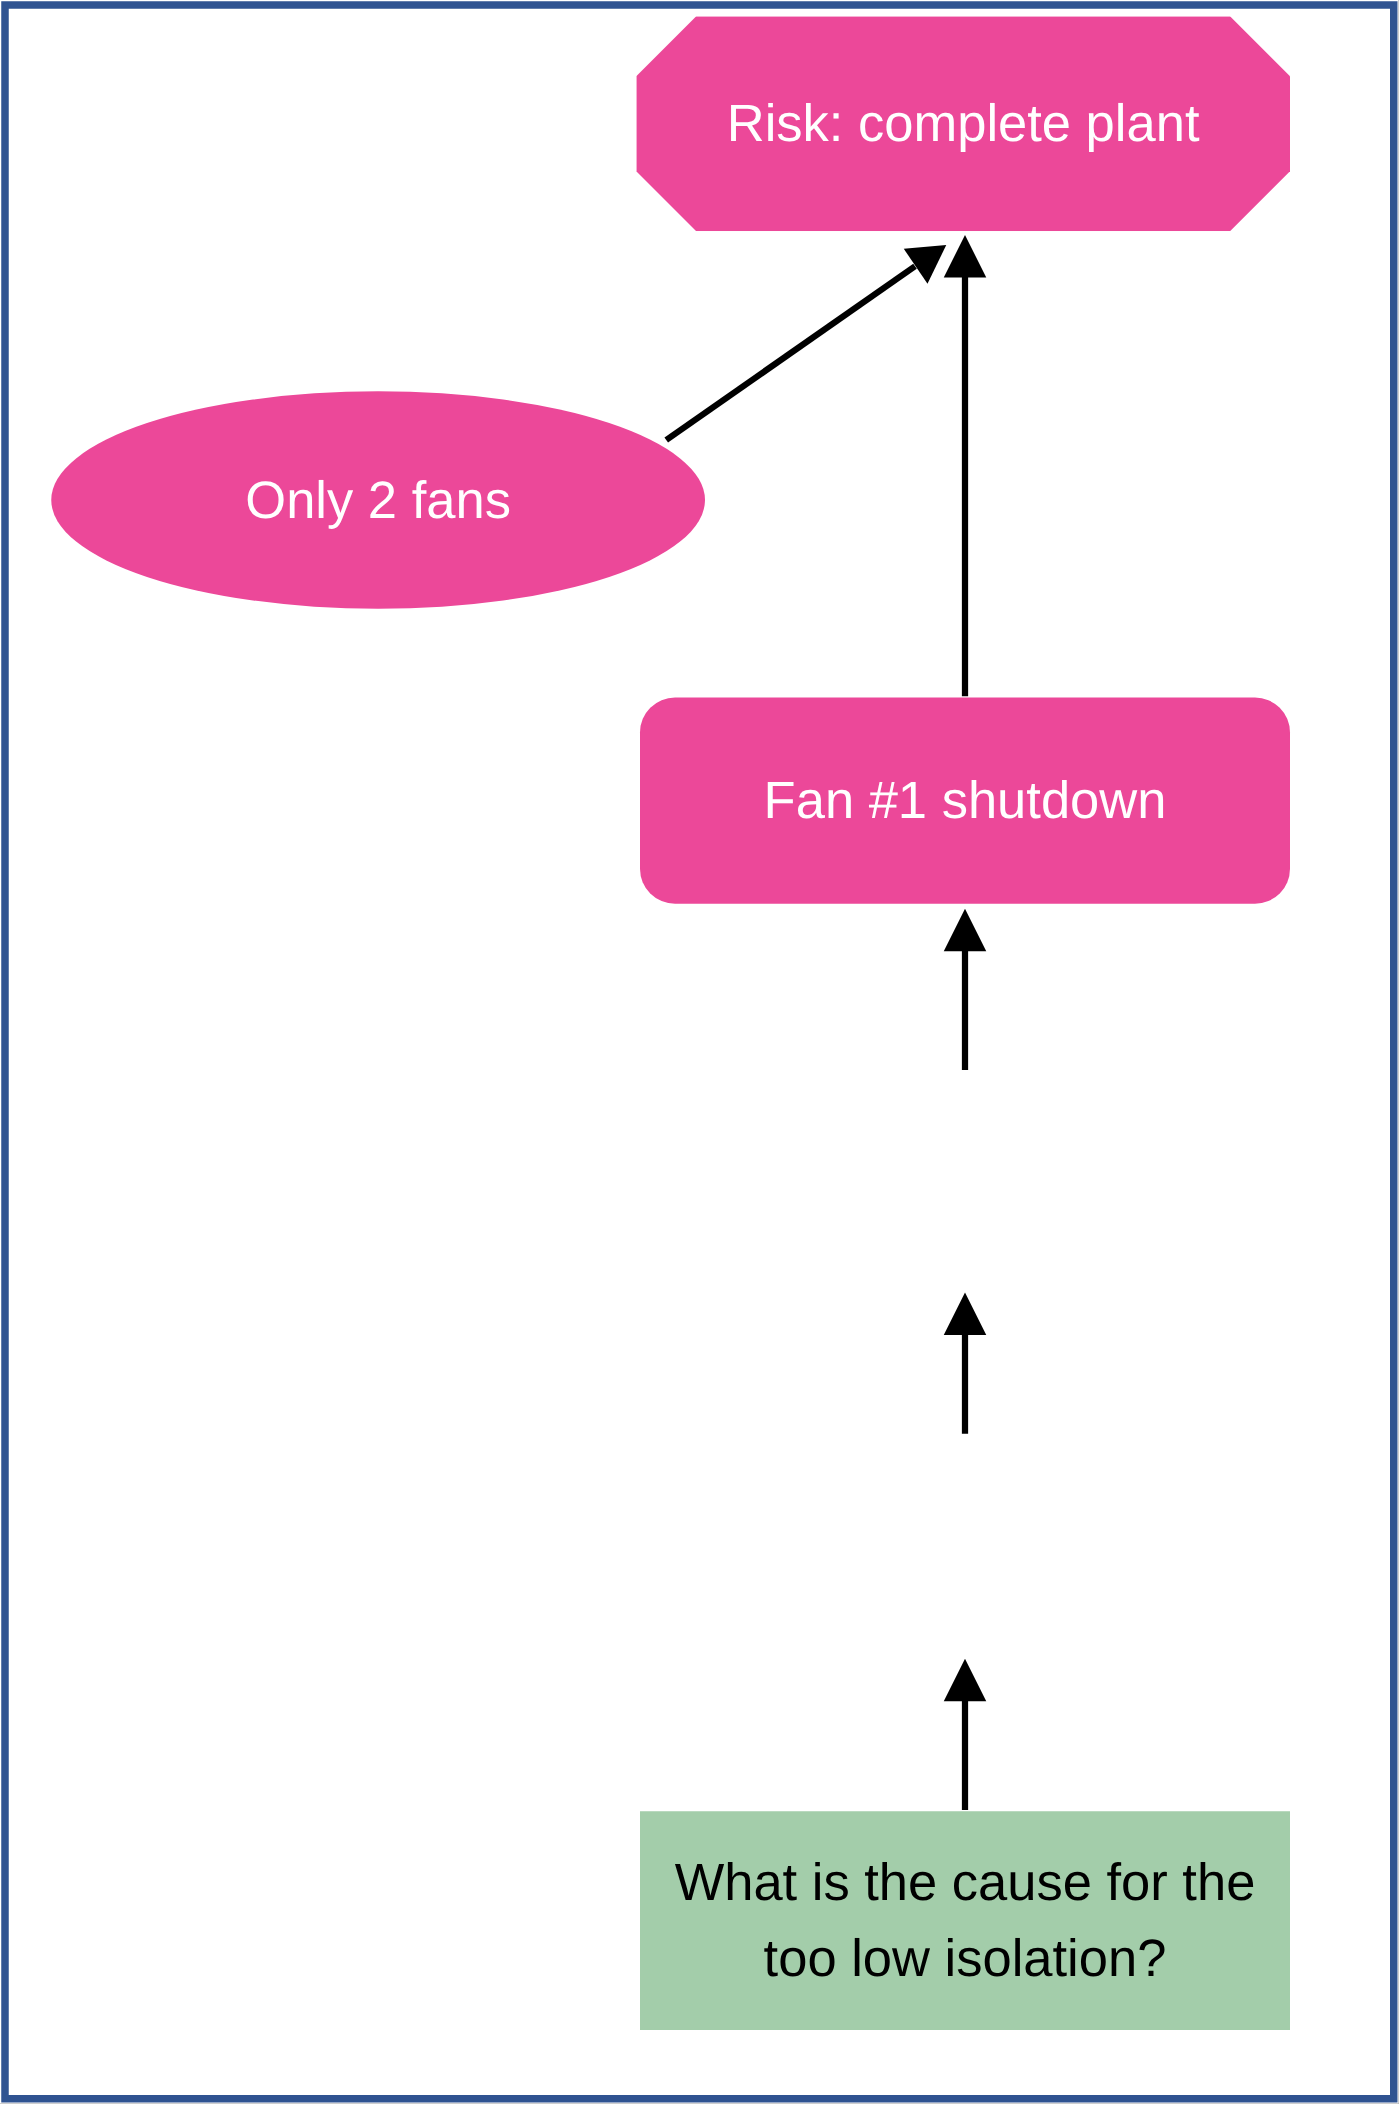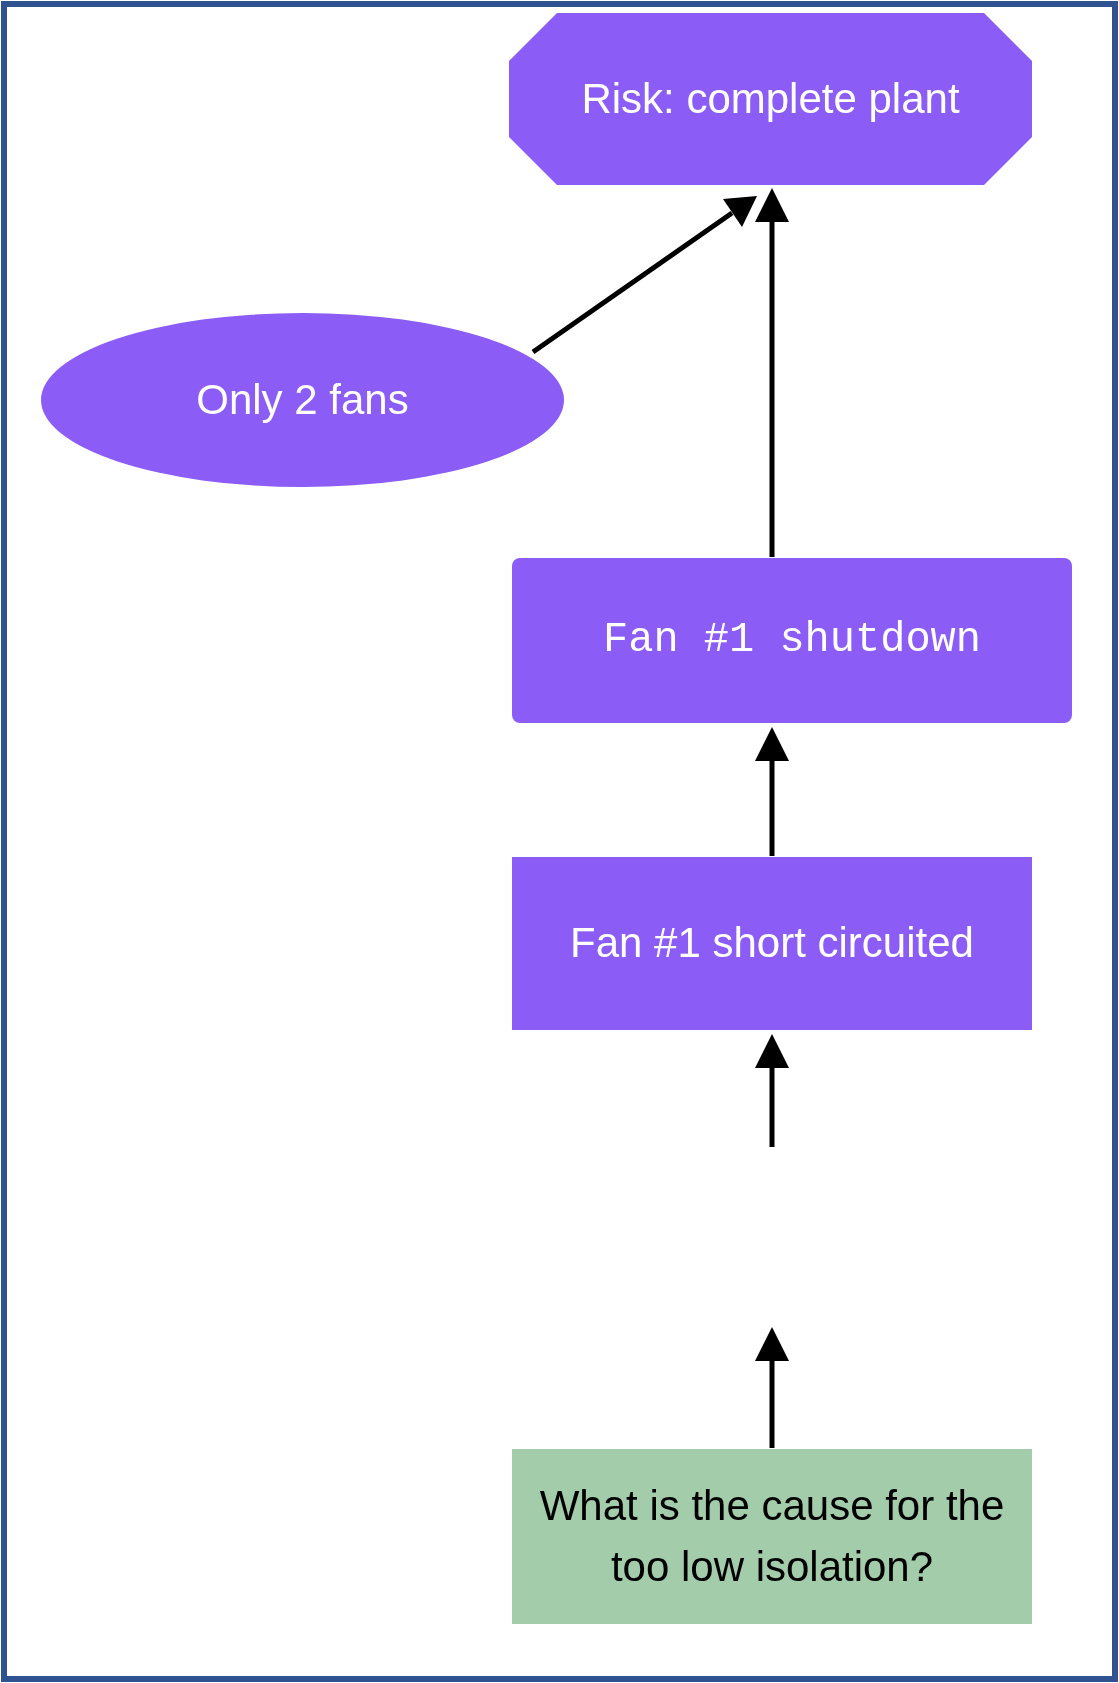--- a/index.html
+++ b/index.html
@@ -16,33 +16,32 @@
     pointer-events:none;
   }
   .node{
     position:absolute;
     display:flex;align-items:center;justify-content:center;
     text-align:center;
     color:#ffffff;
     font-size:42px;line-height:1.45;
     box-sizing:border-box;
   }
-  .blue{background:#8b5cf6;}
+  .blue{background:#ec4899;}
   .octagon{
     left:509px;top:13px;width:523px;height:172px;
     clip-path:polygon(48px 0,475px 0,100% 48px,100% 124px,475px 100%,48px 100%,0 124px,0 48px);
   }
   .ellipse{
     left:41px;top:313px;width:523px;height:174px;
     border-radius:50%;
   }
   .rounded{
-    left:512px;top:558px;width:560px;height:165px;
-    border-radius:8px;
-    font-family:Liberation Mono, monospace;
+    left:512px;top:558px;width:520px;height:165px;
+    border-radius:28px;
   }
   .rect1{left:512px;top:857px;width:520px;height:173px;}
   .rect2{left:512px;top:1148px;width:520px;height:175px;padding:0 12px;}
   .greenbox{
     left:512px;top:1449px;width:520px;height:175px;
     background:#a3cdaa;color:#000000;
     padding:0 5px;
   }
   svg.arrows{position:absolute;left:0;top:0;}
 </style>
@@ -84,23 +83,20 @@
   </div>
 
   <div class="node blue ellipse">
     <span>Only 2 fans</span>
   </div>
 
   <div class="node blue rounded">
     <span>Fan #1 shutdown</span>
   </div>
 
-  <div class="node blue rect1">
-    <span>Fan #1 short circuited</span>
-  </div>
 
 
   <div class="node greenbox">
     <span>What is the cause for the too low isolation?</span>
   </div>
 
   <div class="frame"></div>
 </div>
 
 </body></html>

